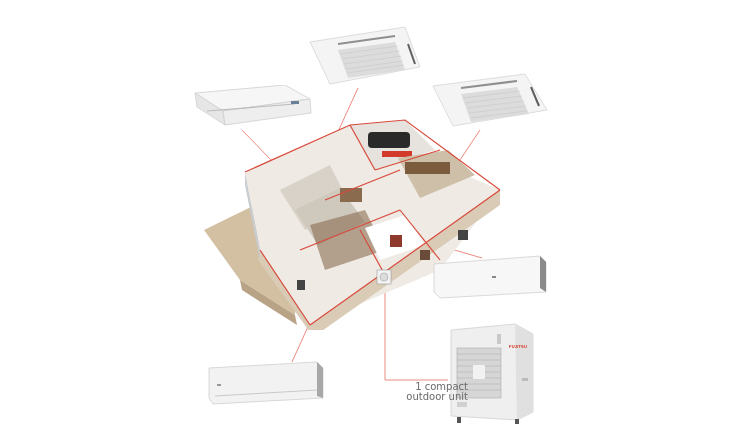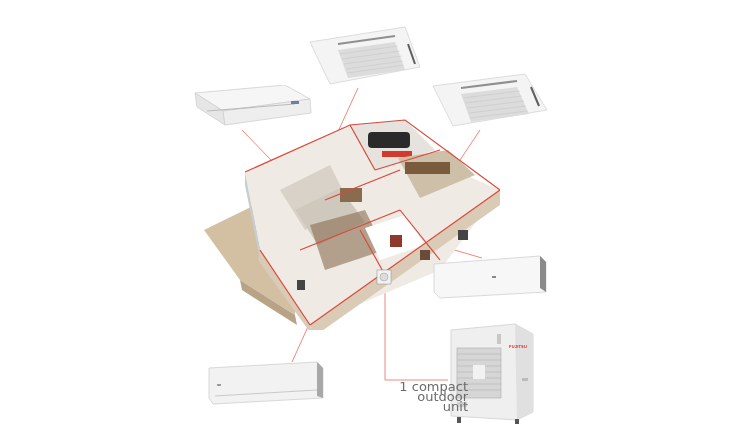--- a/index.html
+++ b/index.html
@@ -1,21 +1,21 @@
 <!DOCTYPE html>
 <html><head>
 <meta charset="utf-8">
 <style>
   html, body { margin: 0; padding: 0; background: #ffffff; }
   body { width: 740px; height: 432px; position: relative; overflow: hidden; font-family: "Liberation Sans", sans-serif; }
   .abs { position: absolute; }
   svg { display: block; }
   .caption {
     position: absolute; left: 398px; top: 382px;
-    font-family: "DejaVu Sans", sans-serif; font-size: 13px; line-height: 10px;
+    font-family: "DejaVu Sans", sans-serif; font-size: 10px; line-height: 10px;
     color: #6b6b6b; text-align: right; width: 70px;
   }
   .caption span { display: block; }
 </style>
 </head>
 <body>
 
 <svg class="abs" style="left:0;top:0" width="740" height="432">
   <g stroke="#ec8a80" stroke-width="1" fill="none">
     <line x1="242" y1="130" x2="300" y2="190"></line>

